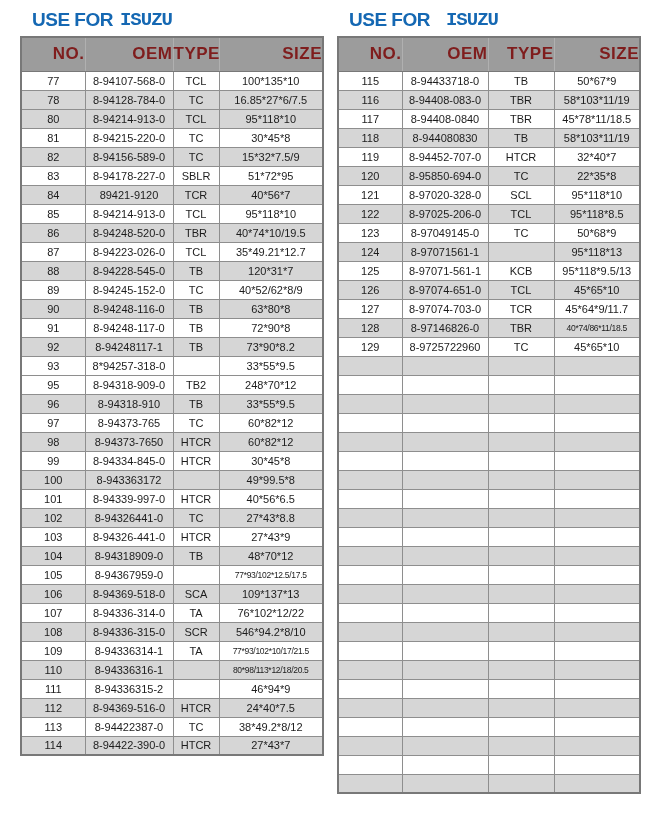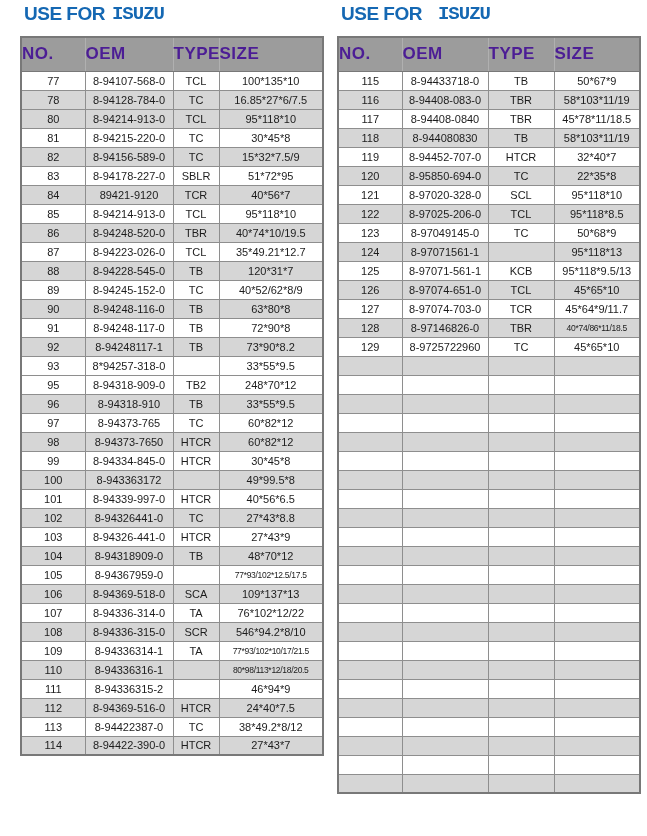--- a/index.html
+++ b/index.html
@@ -13,35 +13,35 @@
   html,body{background:#ffffff;}
   body{
     width:647px;height:836px;overflow:hidden;position:relative;
     font-family:"Liberation Sans","DejaVu Sans",sans-serif;
   }
   .page{position:relative;width:647px;height:836px;background:#fff;}
   .col{position:absolute;top:3px;width:302px;}
   .col-left{left:20px;}
   .col-right{left:337px;}
   .title{
-    display:flex;align-items:flex-start;color:var(--accent);
-    margin:0 0 5px 4px;height:28px;white-space:nowrap;
+    display:flex;align-items:flex-end;color:var(--accent);
+    margin:0 0 5px 12px;height:28px;white-space:nowrap;
   }
   .t-prefix{font-size:19px;font-weight:800;letter-spacing:-0.5px;}
   .t-brand{font-size:19px;font-weight:800;letter-spacing:-1px;margin-left:7px;font-family:Liberation Mono, monospace;}
   .col-right .t-brand{margin-left:16px;}
   table{
     border-collapse:collapse;table-layout:fixed;width:302px;
     border:2px solid var(--outer);
   }
   th{
-    background:var(--header-bg);color:#4c1d95;
+    background:var(--header-bg);color:#7f1d1d;
     font-size:17px;font-weight:bold;height:34px;
     border:1px solid #b0b0b0;border-top:none;border-bottom:1px solid var(--outer);
-    text-align:left;letter-spacing:0.5px;
+    text-align:right;letter-spacing:0.5px;
   }
   td{
     height:19px;font-size:11px;color:#1c1c1c;text-align:center;
     border:1px solid var(--grid);padding:0 1px;
     overflow:hidden;white-space:nowrap;background:#ffffff;
   }
   tr.alt td{background:var(--alt-row);}
   td.small{font-size:8.5px;letter-spacing:-0.3px;margin-left:44px;}
 </style>
 </head>

